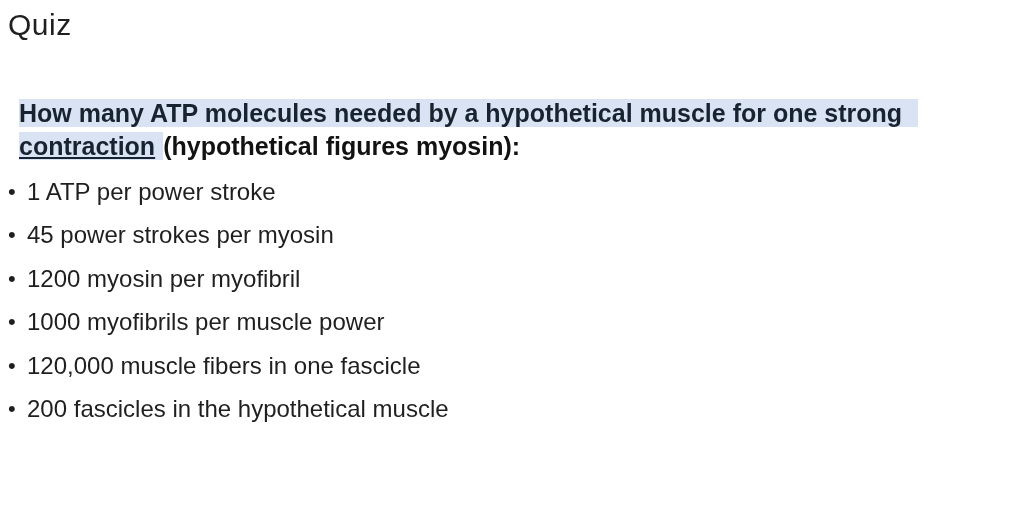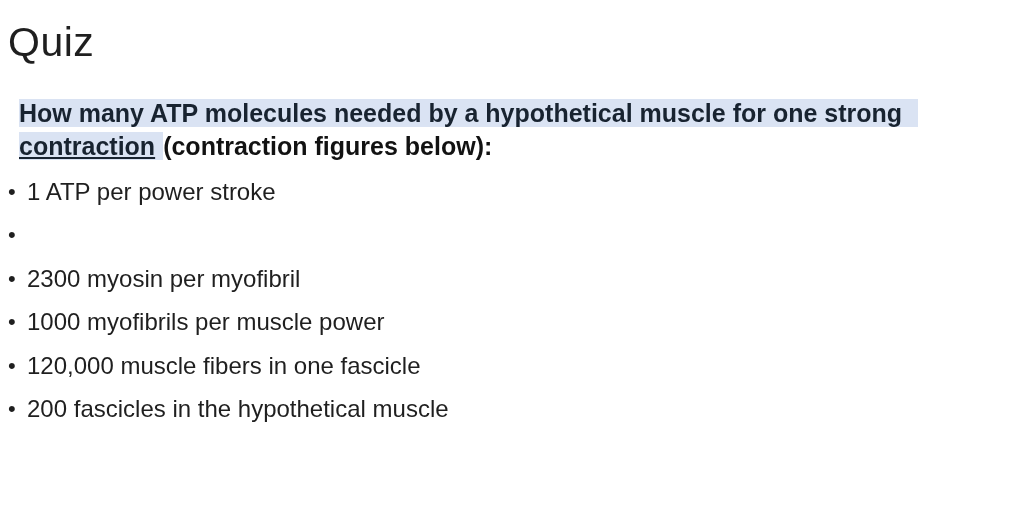--- a/index.html
+++ b/index.html
@@ -19,23 +19,23 @@
   .slide {
     position: relative;
     width: 1033px;
     height: 529px;
     background: var(--bg);
     overflow: hidden;
   }
   .slide-title {
     position: absolute;
     left: 8px;
-    top: 19px;
+    top: 8px;
     margin: 0;
-    font-size: 41px;
+    font-size: 30px;
     font-weight: 300;
     letter-spacing: 0.5px;
     color: var(--title-text);
     line-height: 1.15;
     text-align: right;
   }
   .question {
     position: absolute;
     left: 5px;
     top: 97px;
@@ -79,35 +79,36 @@
 
 <div class="slide">
 
   <h1 class="slide-title">Quiz</h1>
 
   <div class="question">
     <div class="qline">
       <span class="hl hl-line1">How many ATP molecules needed by a hypothetical muscle for one strong</span>
     </div>
     <div class="qline">
-      <span class="hl hl-line2">contraction</span><span class="q-rest">(contraction figures below):</span>
+      <span class="hl hl-line2">contraction</span><span class="q-rest">(hypothetical figures myosin):</span>
     </div>
   </div>
 
   <div class="bullets" id="bullets">
       <div class="bullet-row">
         <span class="bullet-marker">•</span>
         <span>1 ATP per power stroke</span>
       </div>
       <div class="bullet-row">
         <span class="bullet-marker">•</span>
+        <span>45 power strokes per myosin</span>
       </div>
       <div class="bullet-row">
         <span class="bullet-marker">•</span>
-        <span>2300 myosin per myofibril</span>
+        <span>1200 myosin per myofibril</span>
       </div>
       <div class="bullet-row">
         <span class="bullet-marker">•</span>
         <span>1000 myofibrils per muscle power</span>
       </div>
       <div class="bullet-row">
         <span class="bullet-marker">•</span>
         <span>120,000 muscle fibers in one fascicle</span>
       </div>
       <div class="bullet-row">

